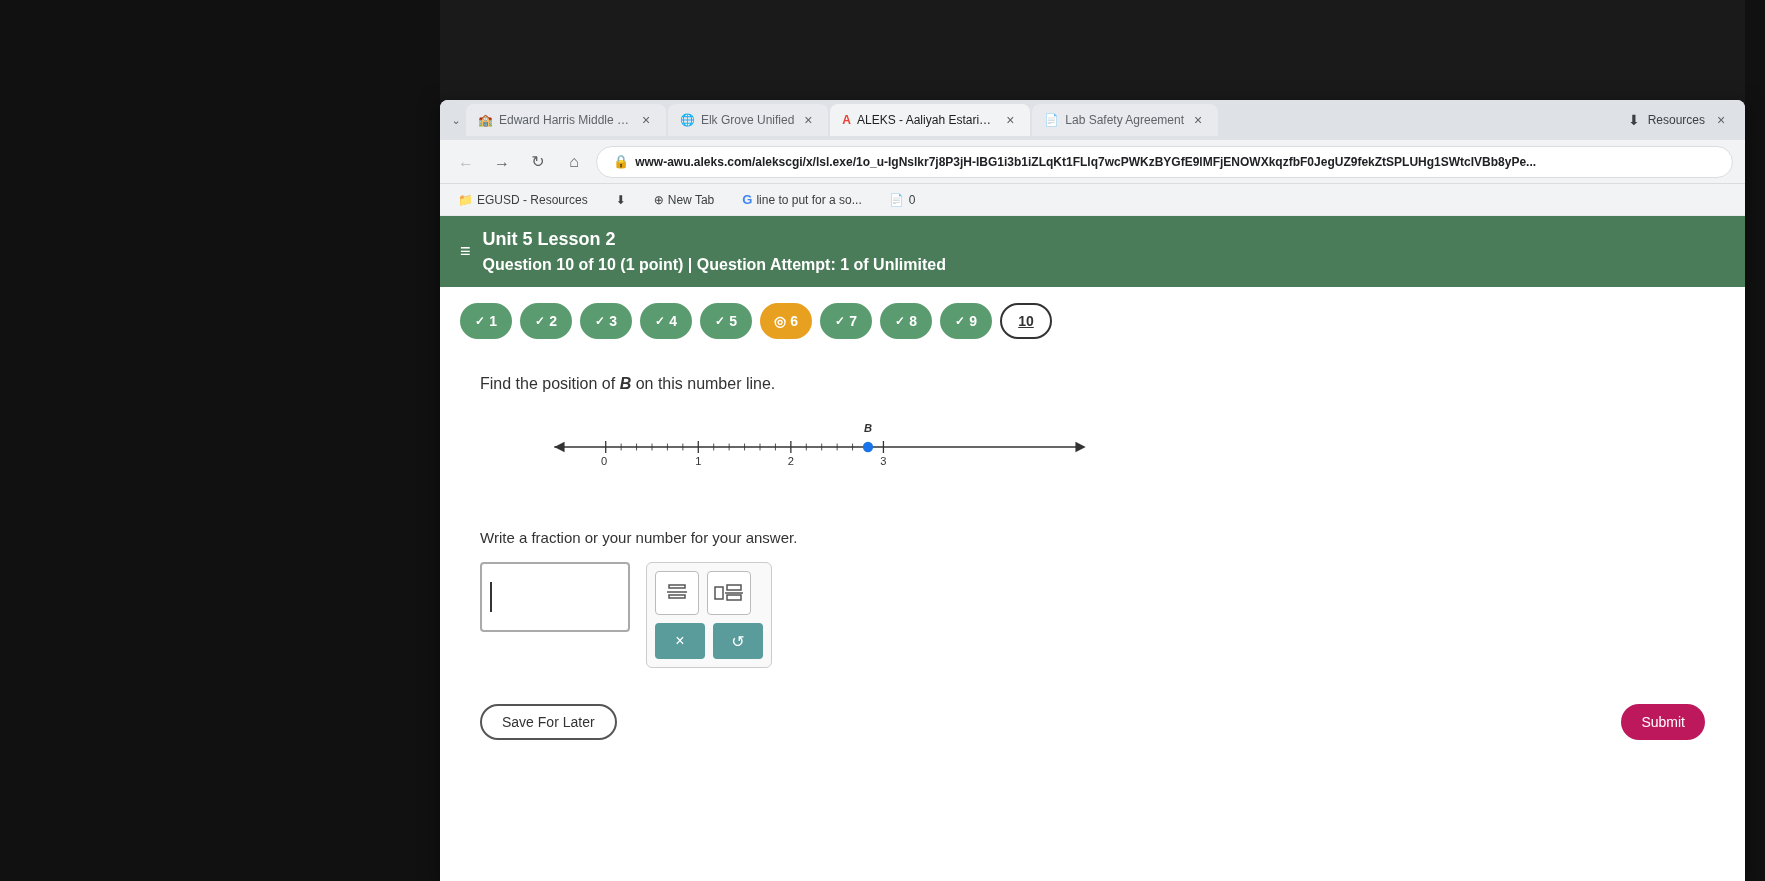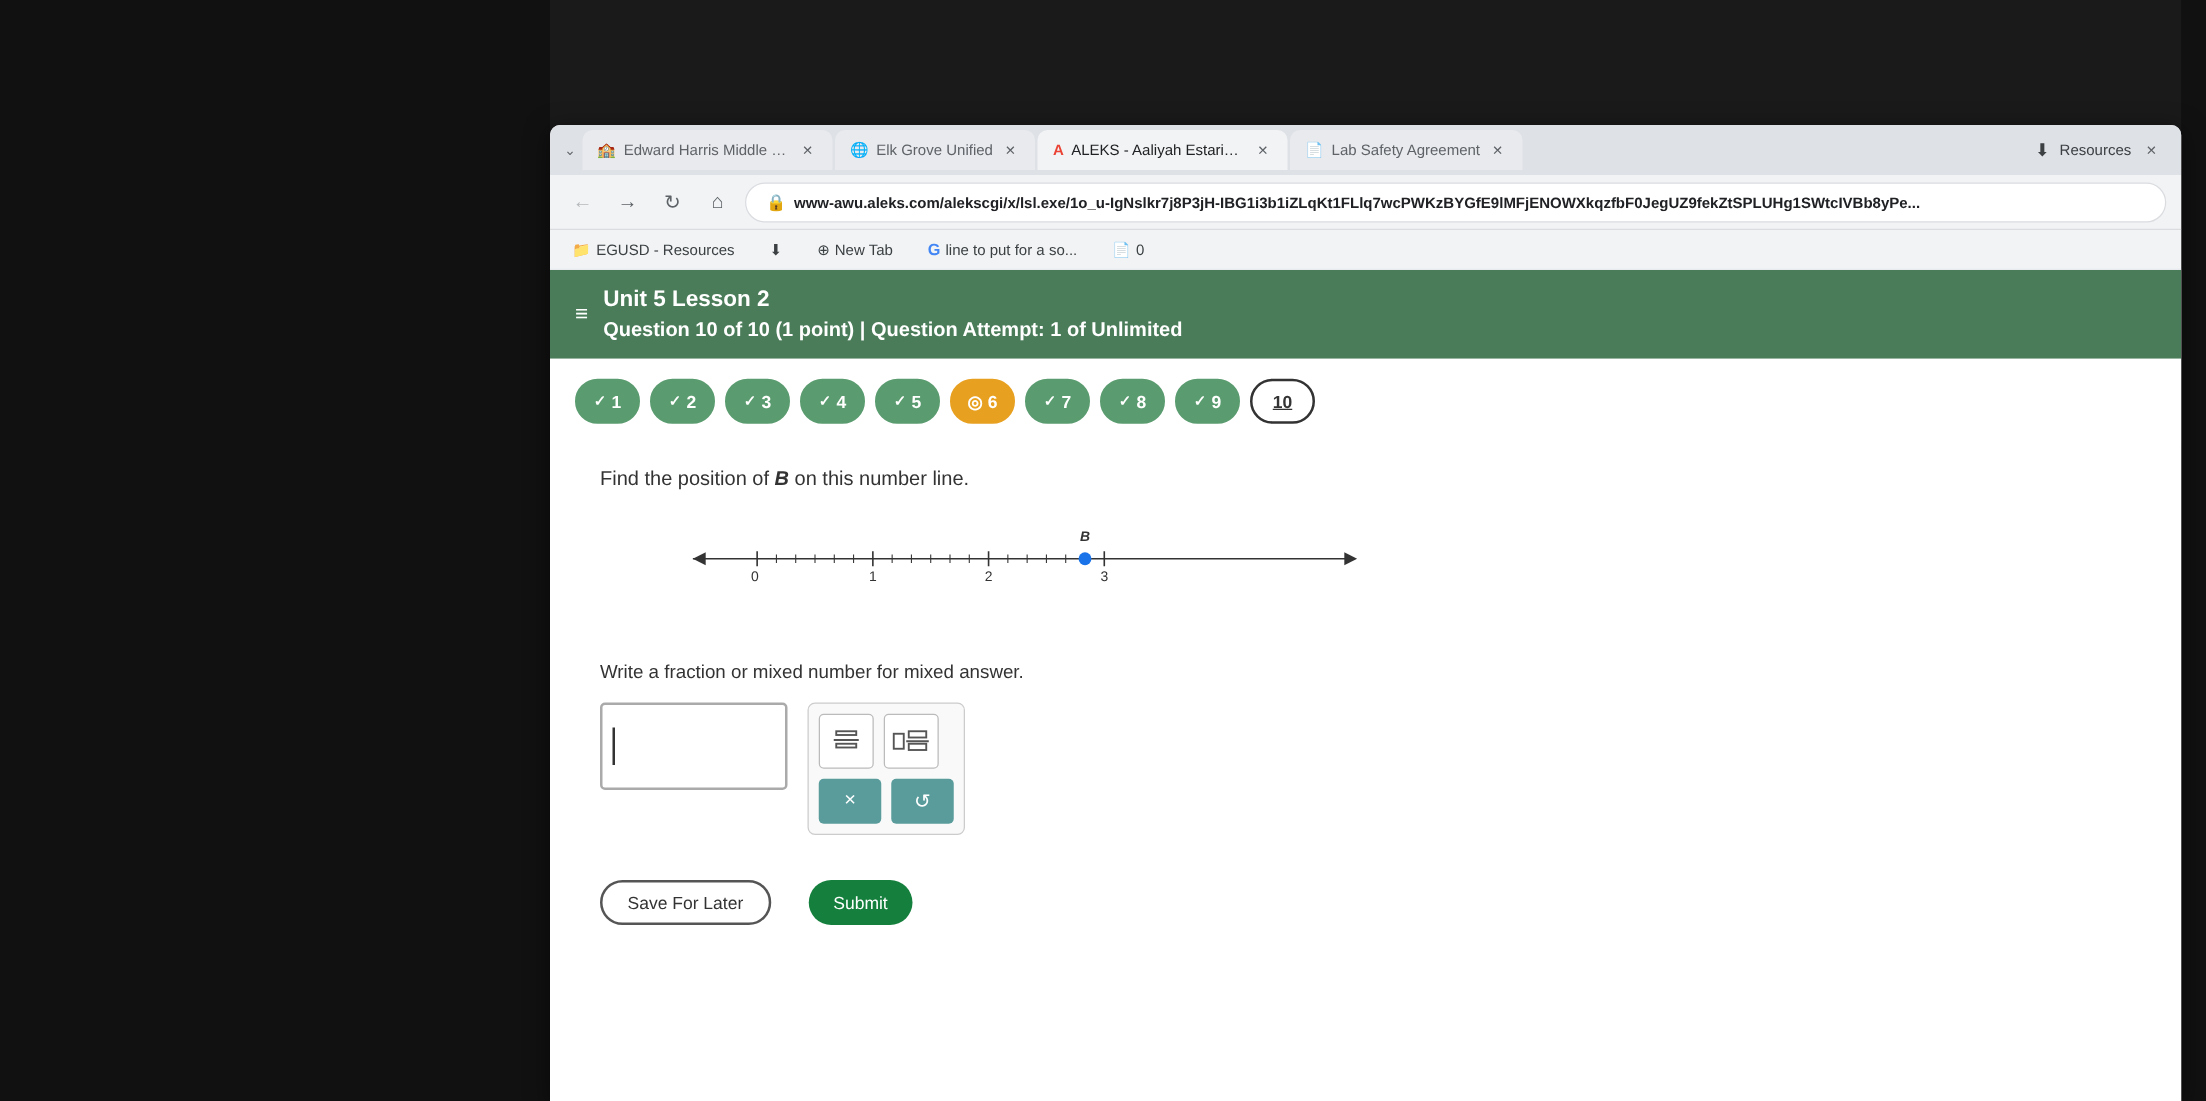--- a/index.html
+++ b/index.html
@@ -349,21 +349,21 @@
       background: white;
       font-size: 14px;
       cursor: pointer;
       color: #333;
     }
     .submit-btn {
       height: 36px;
       padding: 0 20px;
       border: none;
       border-radius: 18px;
-      background: #15803d;
+      background: #be185d;
       font-size: 14px;
       cursor: pointer;
       color: white;
     }
 
     
     .content-area::-webkit-scrollbar { width: 6px; }
     .content-area::-webkit-scrollbar-track { background: #f1f1f1; }
     .content-area::-webkit-scrollbar-thumb { background: #ccc; }
   </style>
@@ -538,21 +538,21 @@
           <line x1="414" y1="28" x2="414" y2="42" stroke="#333" stroke-width="1.5"></line>
           <text x="414" y="56" text-anchor="middle" font-size="13" fill="#333">3</text>
 
           <circle cx="396" cy="35" r="6" fill="#1a73e8"></circle>
 
           <text x="396" y="18" text-anchor="middle" font-size="13" fill="#333" font-style="italic" font-weight="bold">B</text>
         </svg>
       </div>
 
       <div class="answer-section">
-        <div class="answer-prompt">Write a fraction or mixed number for mixed answer.</div>
+        <div class="answer-prompt">Write a fraction or your number for your answer.</div>
 
         <div class="answer-row">
 
           <div class="answer-input-box">
             <div class="cursor-blink"></div>
           </div>
 
           <div class="math-keypad">
             <div class="keypad-row1">
 
@@ -585,19 +585,19 @@
 
               <button class="action-btn btn-undo">
                 <span>↺</span>
               </button>
             </div>
           </div>
         </div>
       </div>
     </div>
 
-    <div style="display:flex;justify-content:flex-start;gap:30px;padding:16px 40px 20px 40px;">
+    <div style="display:flex;justify-content:space-between;gap:20px;padding:16px 40px 20px 40px;">
       <button class="save-later-btn">Save For Later</button>
       <button class="submit-btn">Submit</button>
     </div>
 
   </div>
 </div>
 
 </body></html>

